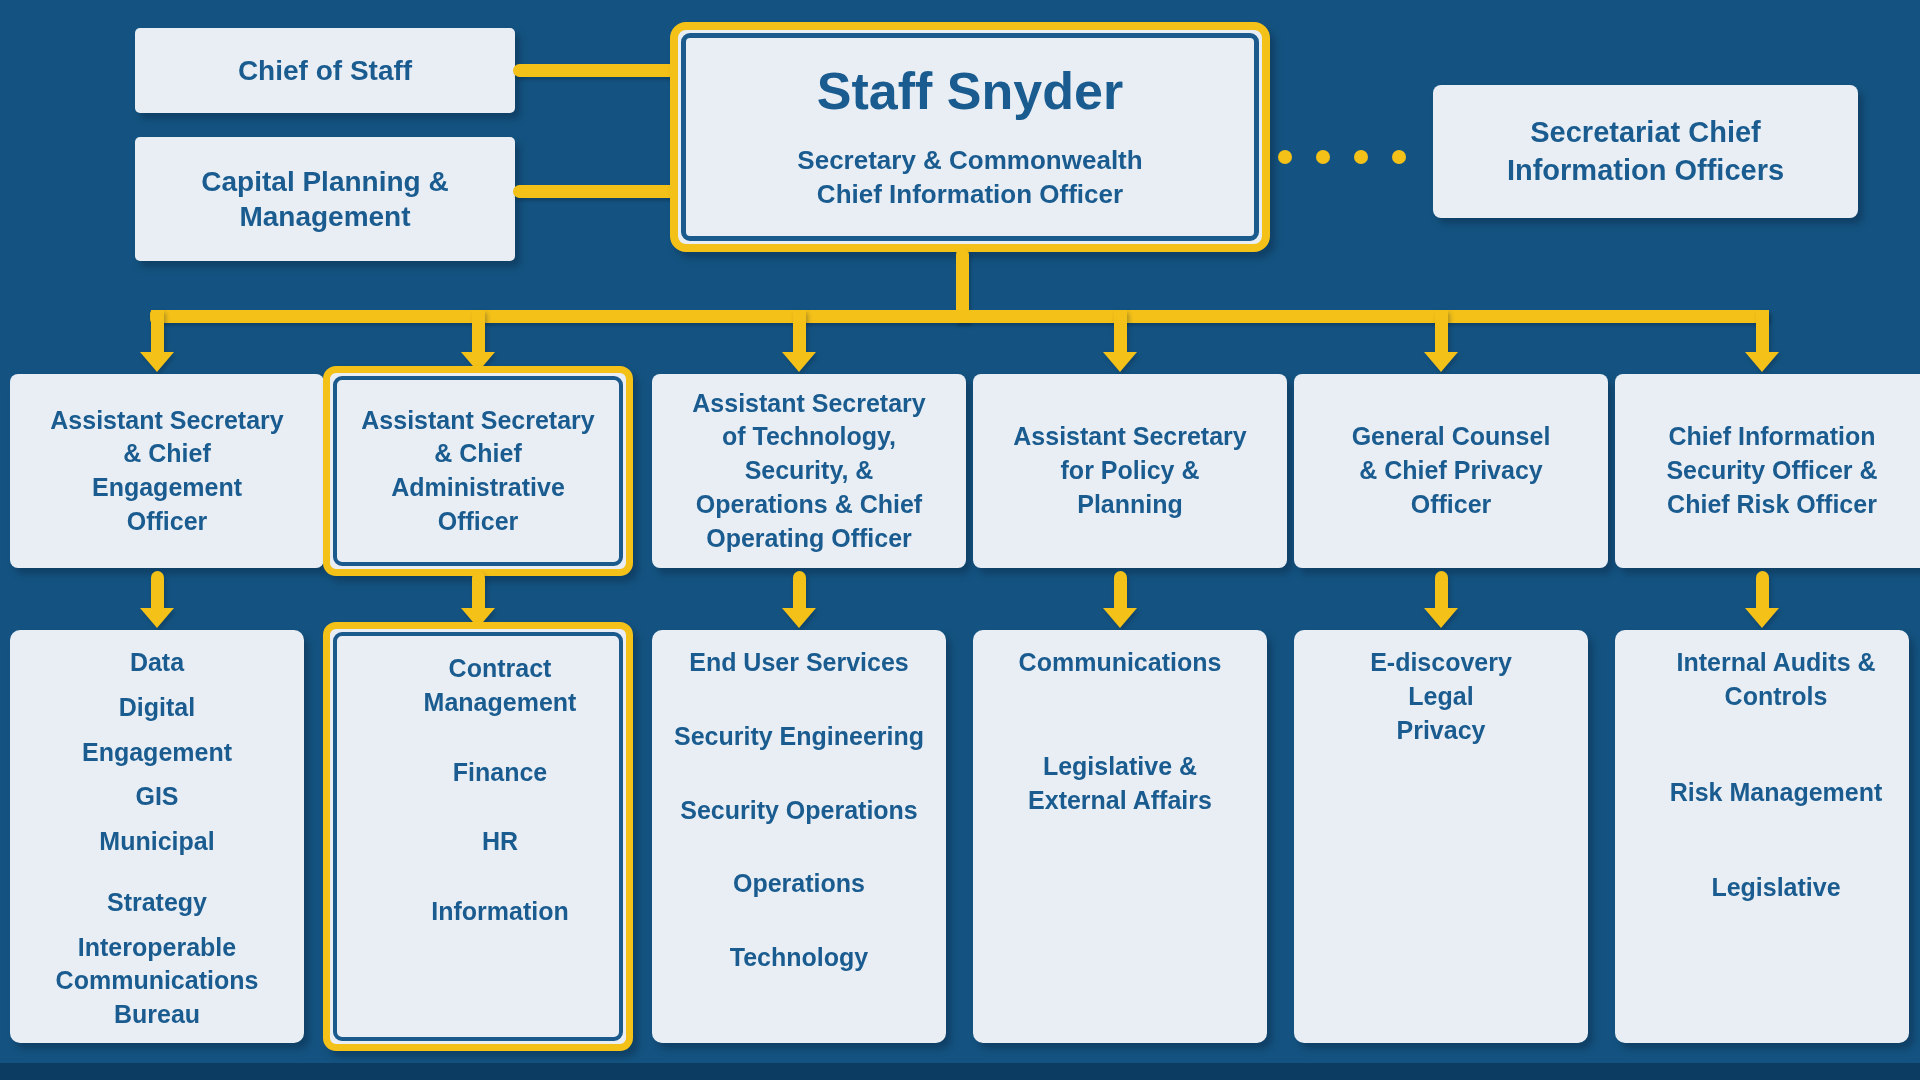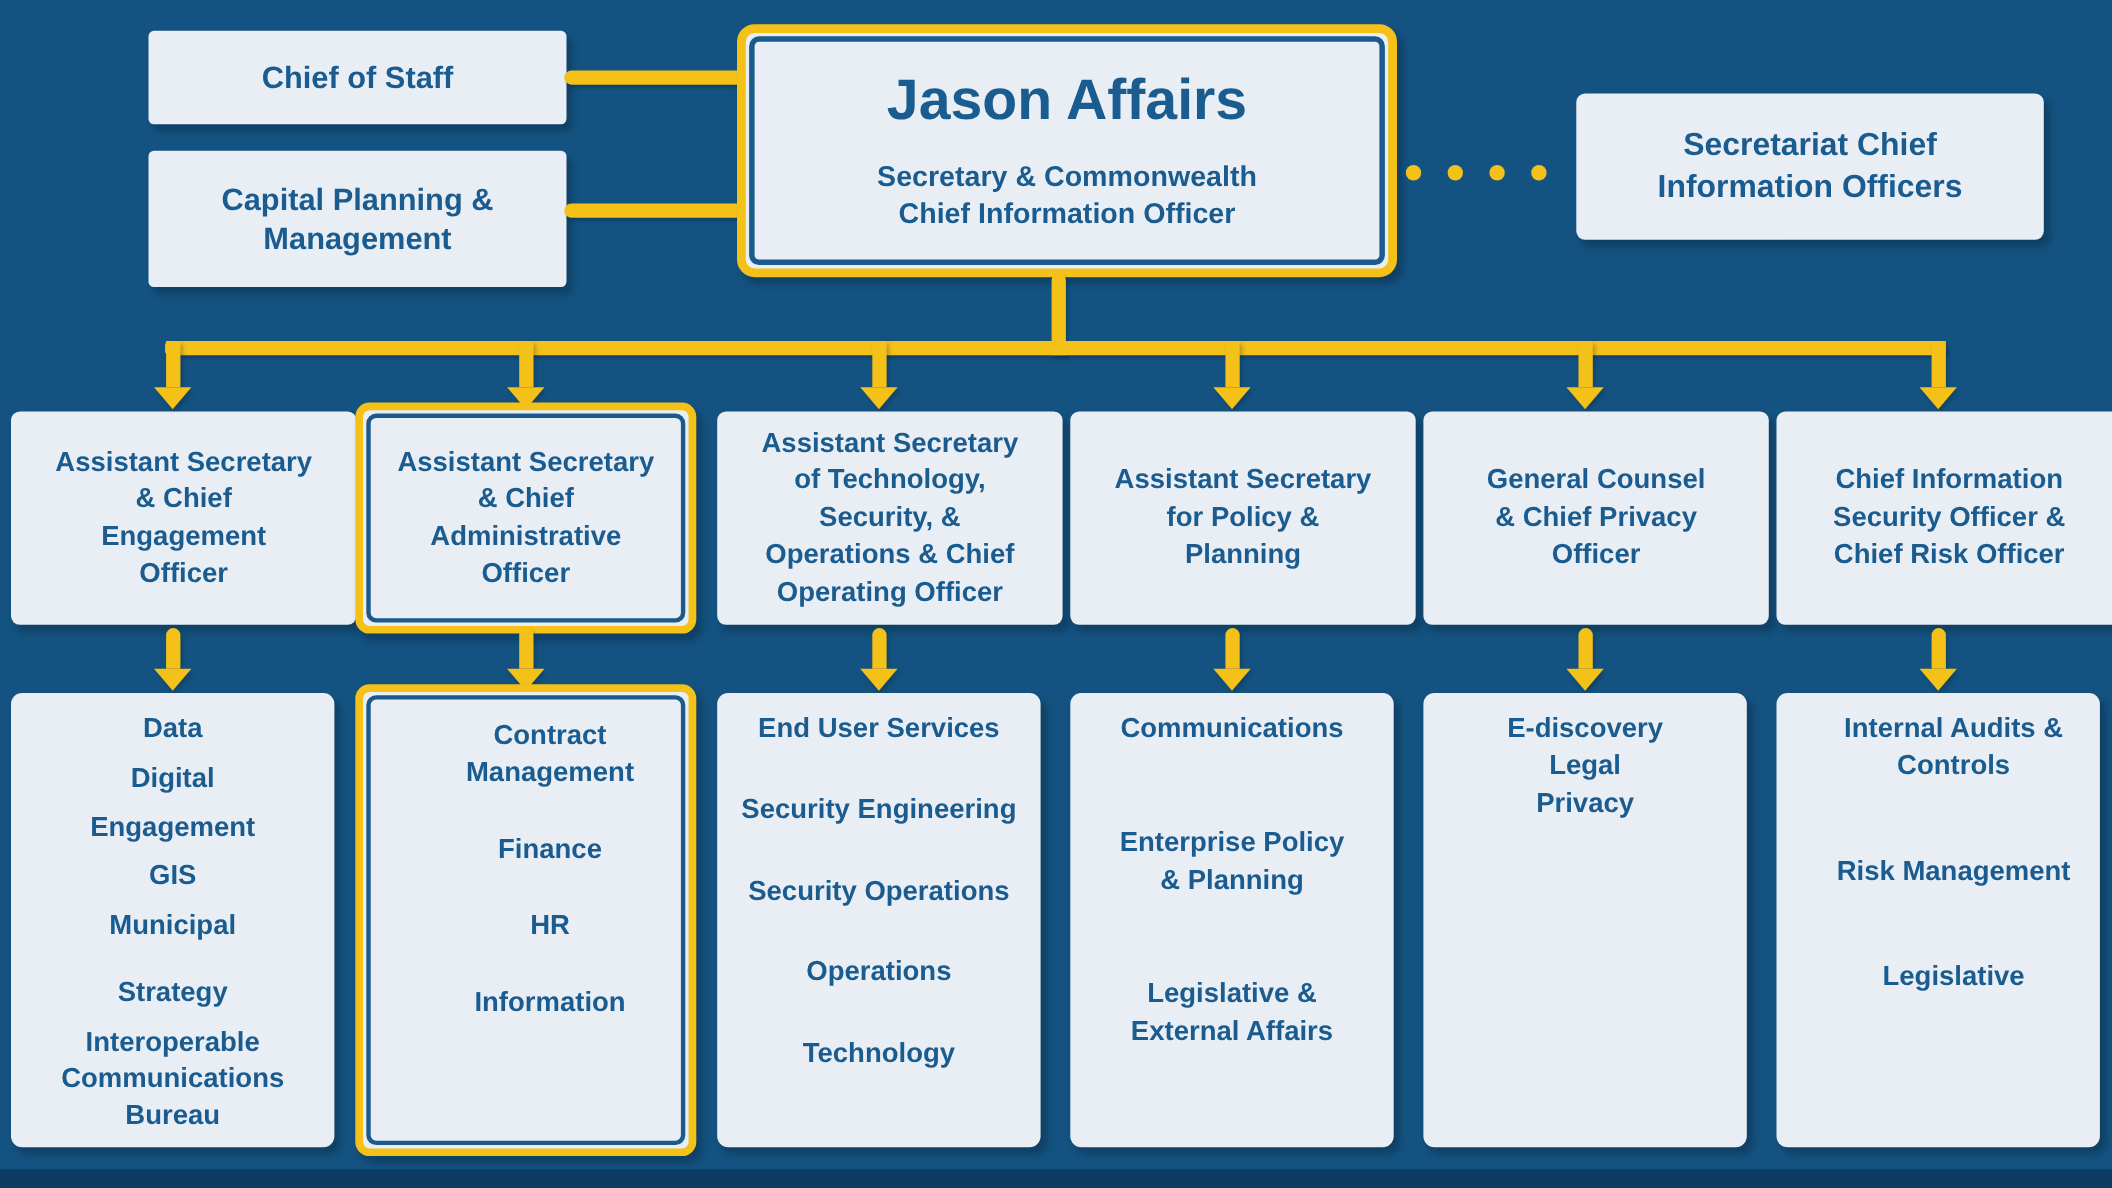--- a/index.html
+++ b/index.html
@@ -55,21 +55,21 @@
 
   <div class="box side-box" style="left:135px;top:28px;width:380px;height:85px;">Chief of Staff</div>
   <div class="box side-box" style="left:135px;top:137px;width:380px;height:124px;">Capital Planning &amp;
 Management</div>
 
   <div class="conn rounded" style="left:513px;top:64px;width:163px;height:13px;"></div>
   <div class="conn rounded" style="left:513px;top:185px;width:163px;height:13px;"></div>
 
   <div class="hl-outer" style="left:670px;top:22px;width:600px;height:230px;">
     <div class="hl-inner">
-      <div class="ceo-name">Jason Affairs</div>
+      <div class="ceo-name">Staff Snyder</div>
       <div class="ceo-title">Secretary &amp; Commonwealth
 Chief Information Officer</div>
     </div>
   </div>
 
   <div class="dots" style="left:1278px;top:150px;">
     <span></span>
     <span></span>
     <span></span>
     <span></span>
@@ -178,22 +178,20 @@
 
   <div class="units g2" style="left:652px;top:630px;width:294px;height:413px;">
       <div class="unit">End User Services</div>
       <div class="unit">Security Engineering</div>
       <div class="unit">Security Operations</div>
       <div class="unit">Operations</div>
       <div class="unit">Technology</div>
     </div>
   <div class="units g3" style="left:973px;top:630px;width:294px;height:413px;">
       <div class="unit">Communications</div>
-      <div class="unit">Enterprise Policy
-&amp; Planning</div>
       <div class="unit">Legislative &amp;
 External Affairs</div>
     </div>
   <div class="units g4" style="left:1294px;top:630px;width:294px;height:413px;">
       <div class="unit">E-discovery</div>
       <div class="unit">Legal</div>
       <div class="unit">Privacy</div>
     </div>
   <div class="units g5" style="left:1615px;top:630px;width:294px;height:413px;padding-left:28px;">
       <div class="unit">Internal Audits &amp;

